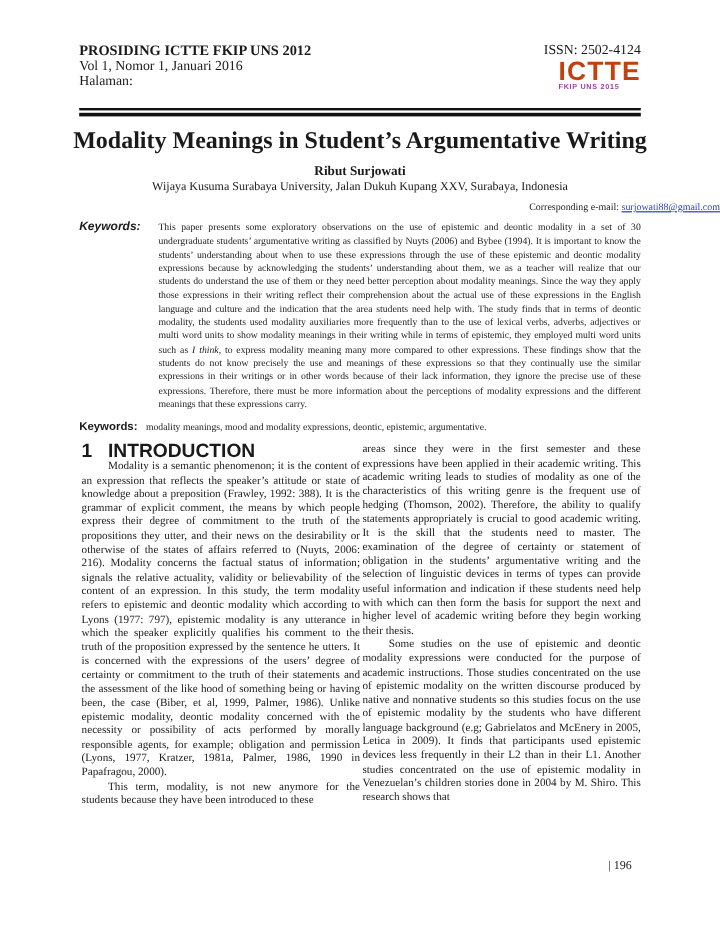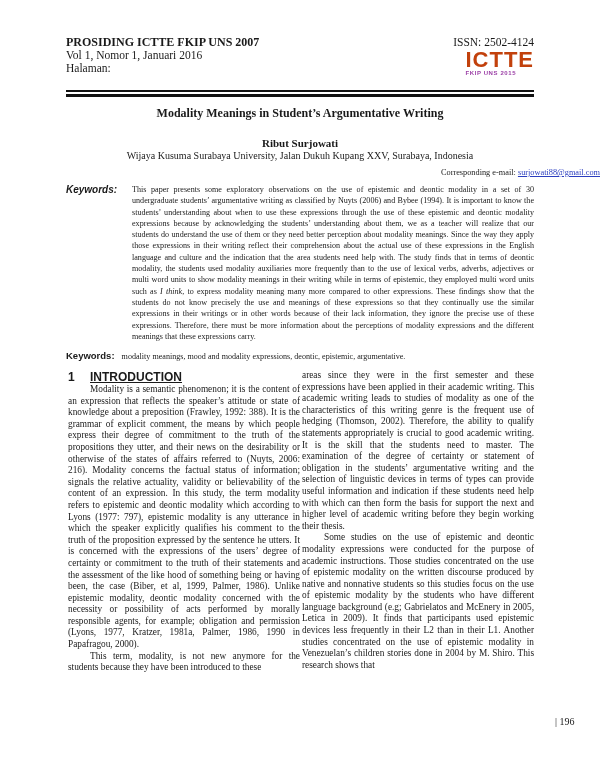--- a/index.html
+++ b/index.html
@@ -15,54 +15,54 @@
     .logo-main { font-family: "Liberation Sans", sans-serif; font-weight: bold; color: #c2410c;
                  font-size: 22px; line-height: 20px; letter-spacing: 1px; }
     .logo-sub { font-family: "Liberation Sans", sans-serif; color: #9b3fa6; font-size: 6px;
                 line-height: 6px; letter-spacing: 0.6px; font-weight: bold; }
 
     .rule { position: absolute; left: 66px; width: 468px; background: #111; }
     .rule.thin { top: 90px; height: 1.5px; }
     .rule.thick { top: 94px; height: 3px; }
 
     .title { position: absolute; left: 0; width: 600px; top: 106px; text-align: center;
-             font-weight: bold; font-size: 12px; }
+             font-weight: bold; font-size: 20px; }
     .author { position: absolute; left: 0; width: 600px; top: 137px; text-align: center;
               font-weight: bold; font-size: 11px; }
     .affil { position: absolute; left: 0; width: 600px; top: 150px; text-align: center; font-size: 10px; }
     .email-line { position: absolute; left: 0; width: 600px; top: 168px; text-align: right; font-size: 8.3px; }
     .email-link { color: #2a3dbf; text-decoration: underline; }
 
     .abstract { position: absolute; left: 66px; top: 184px; width: 468px; }
     .abs-label { position: absolute; left: 0; top: 0; font-family: "Liberation Sans", sans-serif;
                  font-weight: bold; font-style: italic; font-size: 10px; }
     .abs-body { position: absolute; left: 66px; top: 0; width: 402px; font-size: 8.1px;
                 line-height: 11.3px; text-align: justify; }
 
     .keywords { position: absolute; left: 66px; top: 350px; width: 468px; font-size: 8.1px; }
     .kw-label { font-family: "Liberation Sans", sans-serif; font-weight: bold; font-size: 9.5px; margin-right: 5px; }
 
     .col { position: absolute; top: 370px; width: 232px; font-size: 9.3px; line-height: 11.6px;
            text-align: justify; }
     .col.left { left: 68px; }
     .col.right { left: 302px; }
-    .section-heading { font-family: "Liberation Sans", sans-serif; font-weight: bold; font-size: 12px;
-                       line-height: 14px; margin-bottom: 0; text-decoration: underline; }
+    .section-heading { font-family: "Liberation Sans", sans-serif; font-weight: bold; font-size: 16px;
+                       line-height: 14px; margin-bottom: 0; }
     .section-heading .num { display: inline-block; width: 22px; }
     .para { margin: 0; text-indent: 22px; }
     .para.noindent { text-indent: 0; }
 
-    .page-number { position: absolute; left: 507px; top: 716px; font-size: 10px; margin-left: 48px; }
+    .page-number { position: absolute; left: 507px; top: 716px; font-size: 10px; }
   </style>
 </head>
 <body>
 
 <div class="header">
   <div class="header-left">
-    <div class="journal-name">PROSIDING ICTTE FKIP UNS 2007</div>
+    <div class="journal-name">PROSIDING ICTTE FKIP UNS 2012</div>
     <div>Vol 1, Nomor 1, Januari 2016</div>
     <div>Halaman:</div>
   </div>
   <div class="header-right">
     <div class="issn">ISSN: 2502-4124</div>
     <div class="logo">
       <div class="logo-main">ICTTE</div>
       <div class="logo-sub">FKIP UNS 2015</div>
     </div>
   </div>

